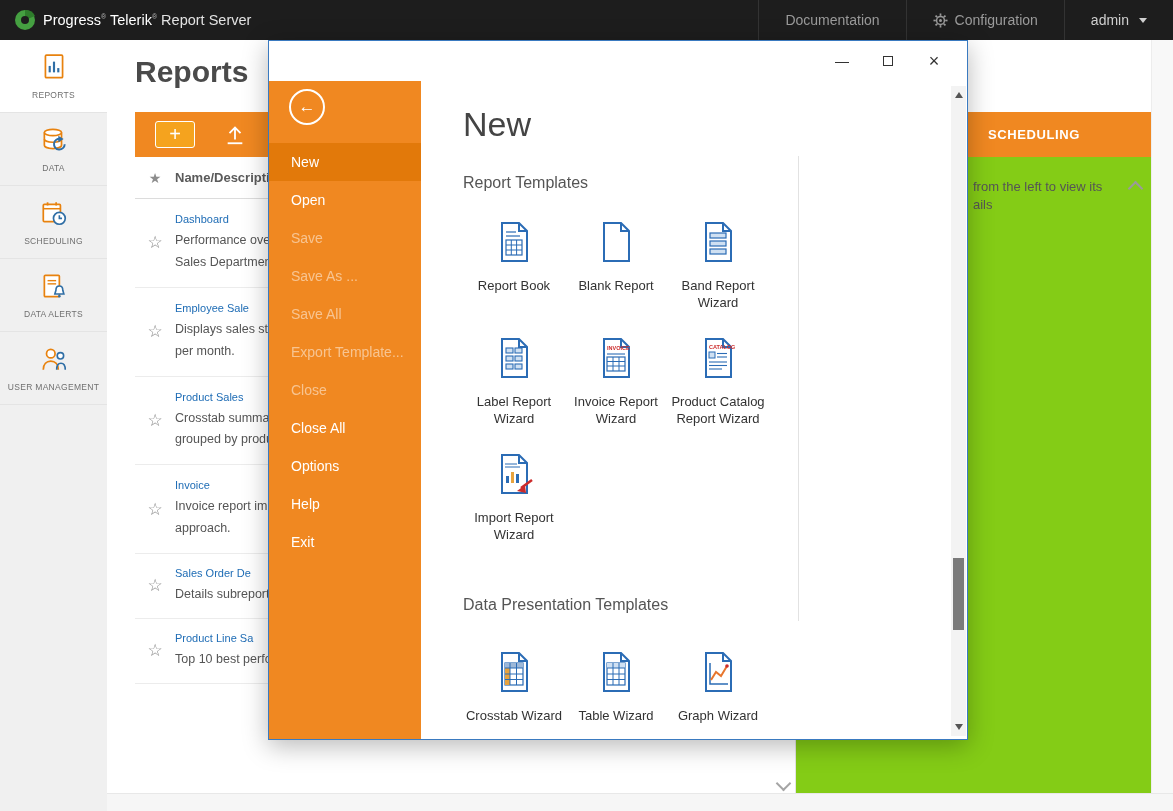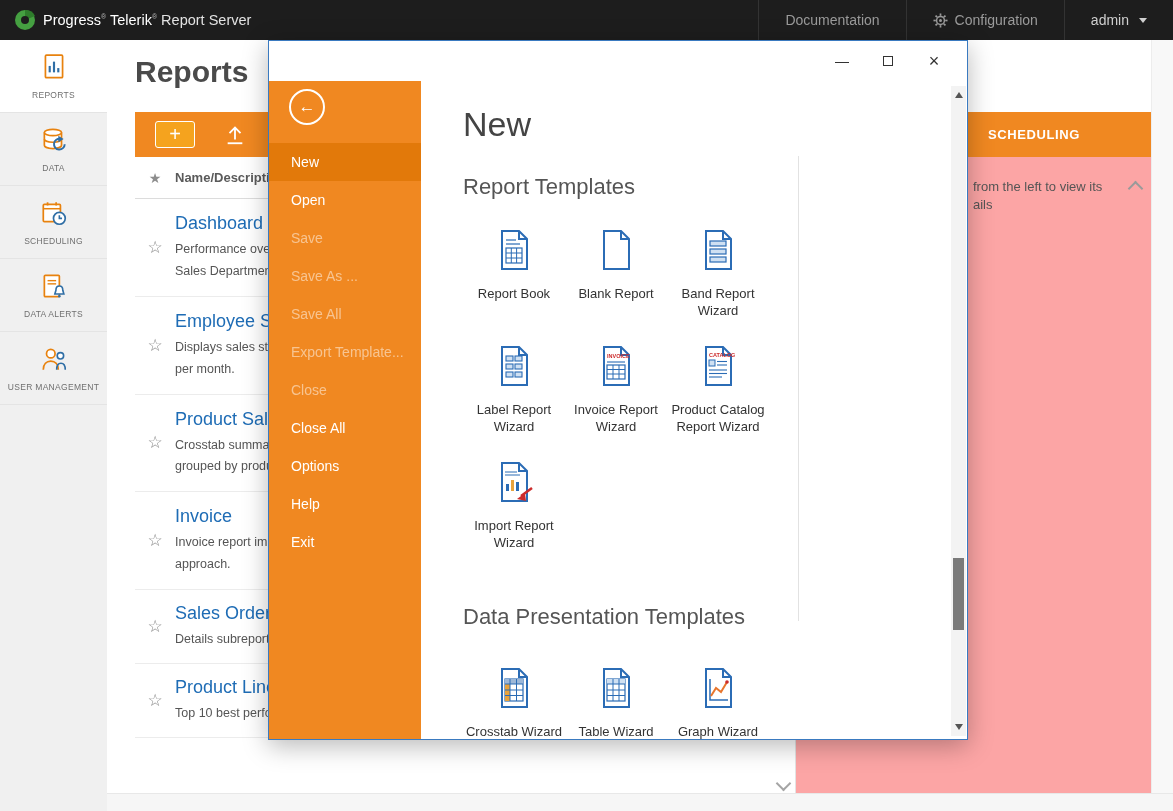--- a/index.html
+++ b/index.html
@@ -32,26 +32,26 @@
   .sched-header { position:absolute; left:853px; top:0; height:45px; line-height:45px; color:#fff; font-weight:bold; font-size:13px; letter-spacing:.6px; }
 
   .table-head { position:absolute; left:135px; top:157px; width:660px; height:42px; background:#fff; border-bottom:1px solid #dcdcdc; display:flex; align-items:center; z-index:1; }
   .table-head .star { width:40px; text-align:center; color:#8d8d8d; font-size:14px; }
   .table-head .col { font-size:13px; font-weight:bold; color:#5a5a5a; }
   .rows { position:absolute; left:135px; top:199px; width:660px; z-index:1; }
   .row { display:flex; border-bottom:1px solid #ececec; cursor:pointer; }
   .row .star { width:40px; display:flex; align-items:center; justify-content:center; color:#8a8a8a; font-size:17px; }
   .row .txt { padding:14px 0 13px 0; }
   .row.short .txt { padding:13px 0 12px 0; }
-  .row .name { font-size:18px; color:#1e6cb5; margin-bottom:5px; }
+  .row .name { font-size:11px; color:#1e6cb5; margin-bottom:5px; }
   .row .desc { font-size:12.5px; color:#555; line-height:1.75; }
   .main-chev { position:absolute; left:778px; top:778px; z-index:1; cursor:pointer; }
 
   
-  .right-panel { position:absolute; left:795px; top:157px; width:356px; height:636px; background:#fca5a5; border-left:1px solid #e4e4e4; z-index:1; }
+  .right-panel { position:absolute; left:795px; top:157px; width:356px; height:636px; background:#84cc16; border-left:1px solid #e4e4e4; z-index:1; }
   .panel-text { position:absolute; left:177px; top:21px; width:170px; font-size:13px; color:#555; line-height:18px; }
   .panel-chev { position:absolute; right:10px; top:26px; cursor:pointer; }
   .right-strip { position:absolute; left:1151px; top:40px; width:22px; height:771px; background:#f8f8f8; border-left:1px solid #ededed; z-index:1; }
   .bottom-strip { position:absolute; left:107px; top:793px; width:1066px; height:18px; background:#f6f6f6; border-top:1px solid #e8e8e8; z-index:2; }
 
   .chev-down { width:11px; height:11px; border-right:2px solid #a5a5a5; border-bottom:2px solid #a5a5a5; transform:rotate(45deg); }
   .chev-up { width:11px; height:11px; border-right:2px solid #9a9a9a; border-bottom:2px solid #9a9a9a; transform:rotate(-135deg); }
 
   
   .dialog { position:absolute; left:268px; top:40px; width:700px; height:700px; background:#fff; border:1px solid #3a7ac0; box-shadow:0 6px 24px rgba(0,0,0,.28); z-index:30; overflow:hidden; }
@@ -61,21 +61,21 @@
 
   .dlg-menu { position:absolute; left:0; top:40px; width:152px; bottom:0; background:#f08821; z-index:2; }
   .back-btn { position:absolute; left:20px; top:8px; width:36px; height:36px; border:2px solid #fff; border-radius:50%; color:#fff; font-size:17px; display:flex; align-items:center; justify-content:center; cursor:pointer; }
   .menu-list { position:absolute; left:0; top:62px; width:152px; }
   .menu-item { height:38px; line-height:38px; padding-left:22px; color:#fff; font-size:14px; cursor:pointer; }
   .menu-item.active { background:#e2790a; }
   .menu-item.disabled { color:rgba(255,255,255,.5); cursor:default; }
 
   .dlg-body { position:absolute; left:152px; top:40px; right:17px; bottom:0; padding:24px 0 0 42px; overflow:hidden; z-index:1; }
   .dlg-h1 { font-size:34px; color:#444; font-weight:normal; }
-  .sec-title { margin-top:30px; font-size:22px; color:#555; }
+  .sec-title { margin-top:30px; font-size:16px; color:#555; }
   .sec-title.second { }
   .tpl-row { display:flex; margin-top:26px; height:90px; }
   .tpl-row.r { height:116px; margin-top:0; }
   .tpl-row.first { margin-top:26px; }
   .tpl { width:102px; display:flex; flex-direction:column; align-items:center; cursor:pointer; }
   .tpl-icon { width:48px; height:48px; }
   .tpl-label { margin-top:12px; font-size:13px; color:#333; text-align:center; line-height:1.3; }
   .dlg-divider { position:absolute; left:529px; top:115px; width:1px; height:465px; background:#e2e2e2; z-index:1; }
 
   .dlg-scroll { position:absolute; right:1px; top:45px; bottom:3px; width:15px; background:#f3f3f3; z-index:3; }

